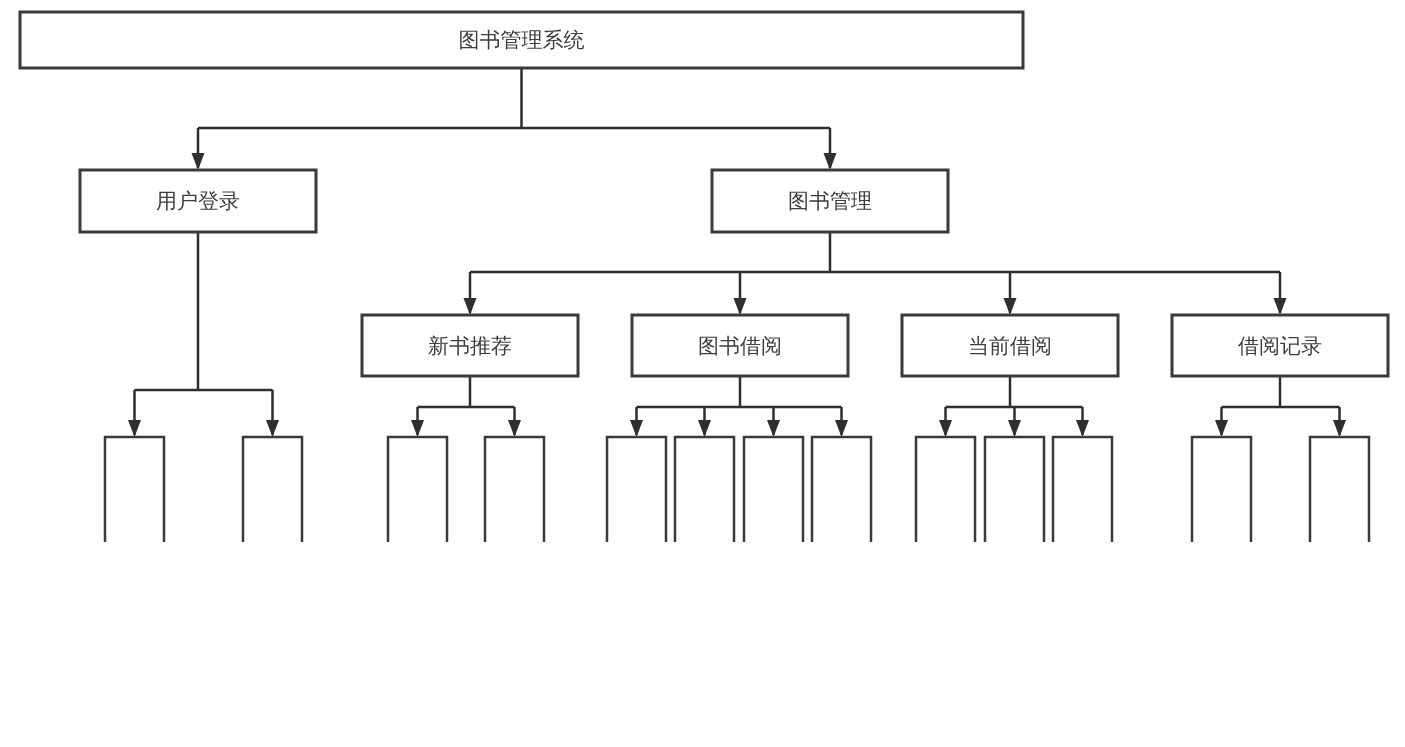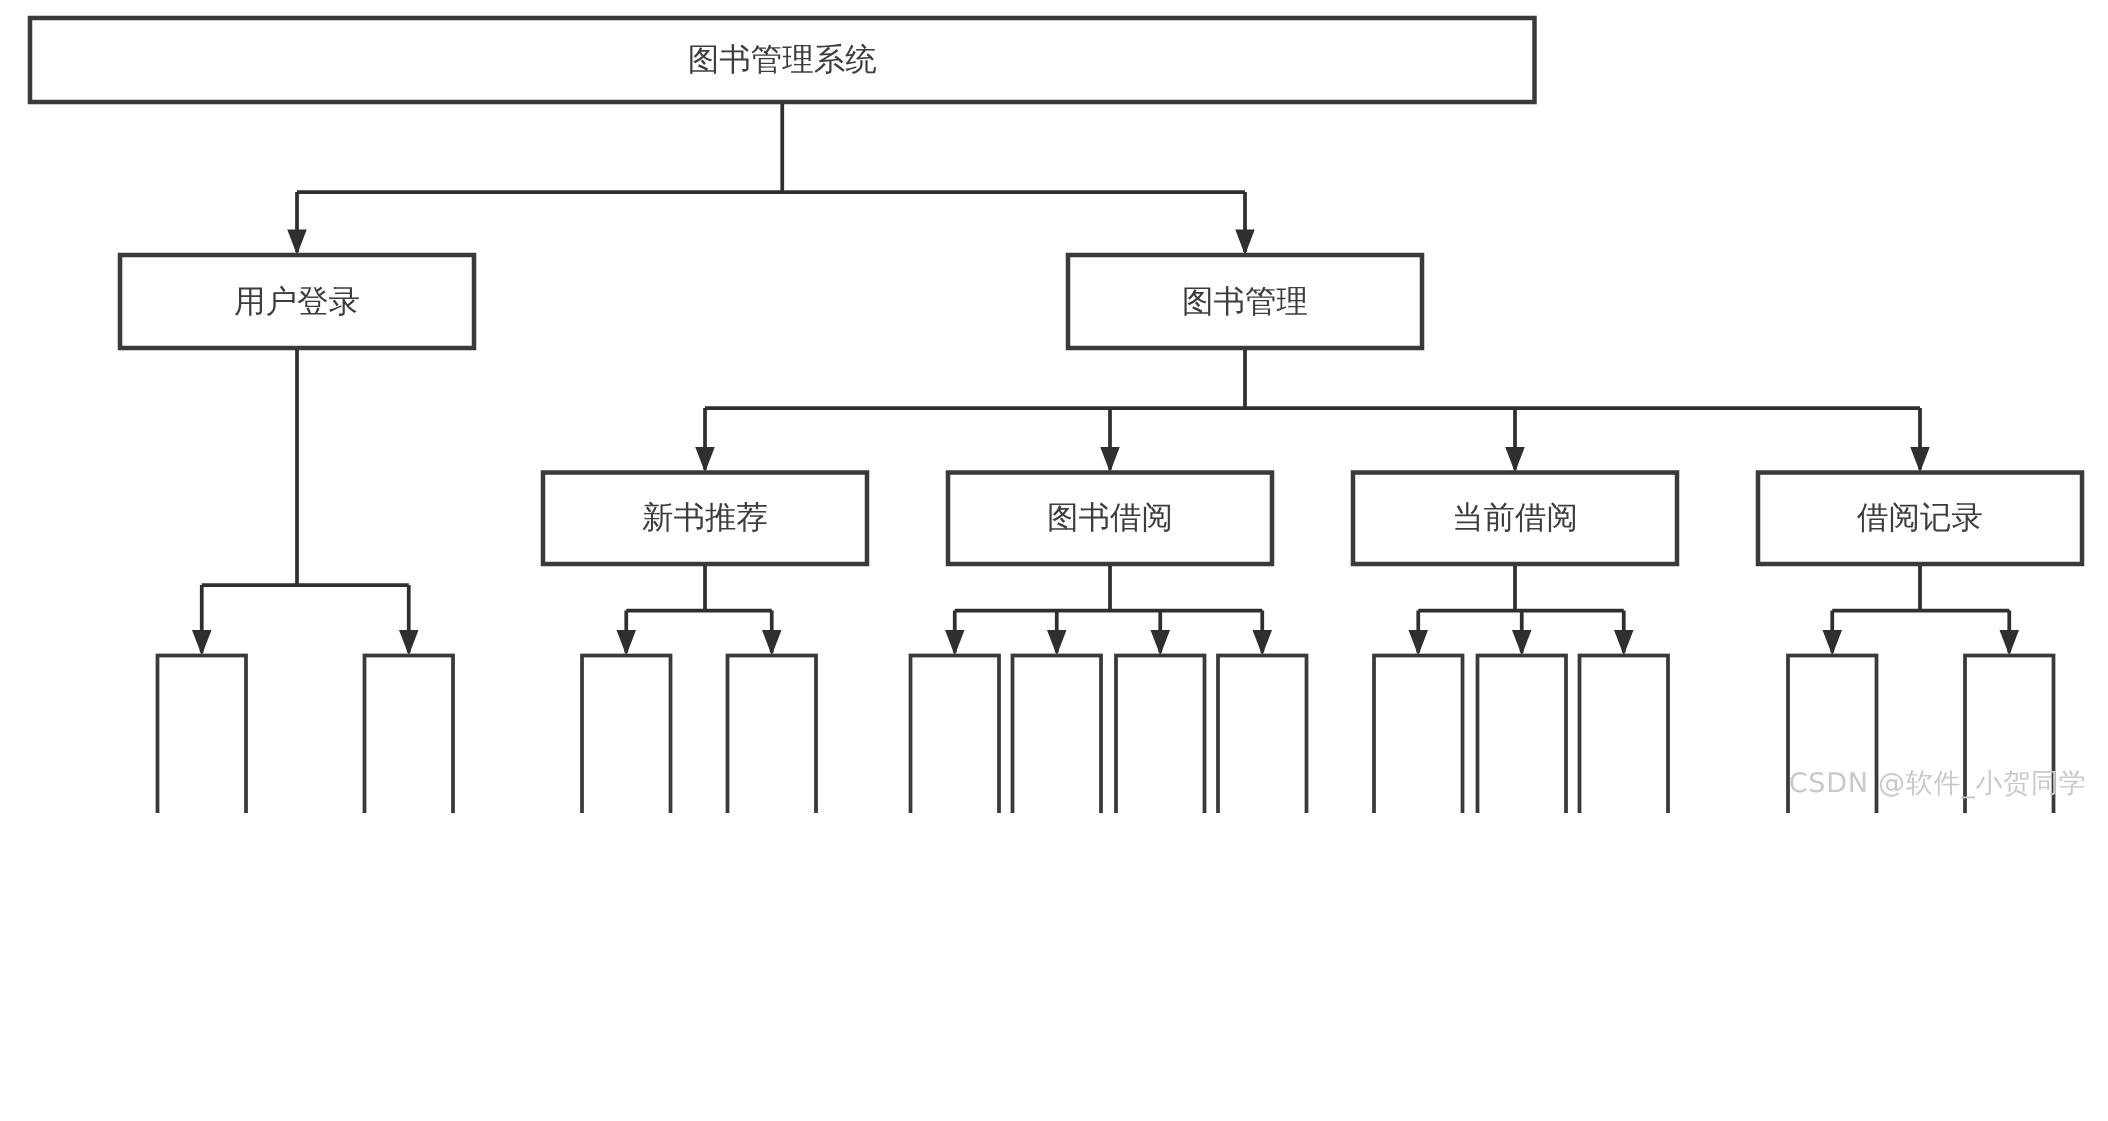--- a/index.html
+++ b/index.html
@@ -218,14 +218,13 @@
         <g>
           <rect x="1192" y="437" width="59" height="298" class="node-rect"></rect>
           <foreignObject x="1192" y="437" width="59" height="298" class="leaf-label-fo"><div xmlns="http://www.w3.org/1999/xhtml" class="leaf-text">新增借阅记录</div></foreignObject>
         </g>
         <g>
           <rect x="1310" y="437" width="59" height="298" class="node-rect"></rect>
           <foreignObject x="1310" y="437" width="59" height="298" class="leaf-label-fo"><div xmlns="http://www.w3.org/1999/xhtml" class="leaf-text">查询借阅记录</div></foreignObject>
         </g>
       </g>
   </svg>
-  <div class="watermark">CSDN @软件_小贺同学</div>
 </div>
 
 </body></html>

